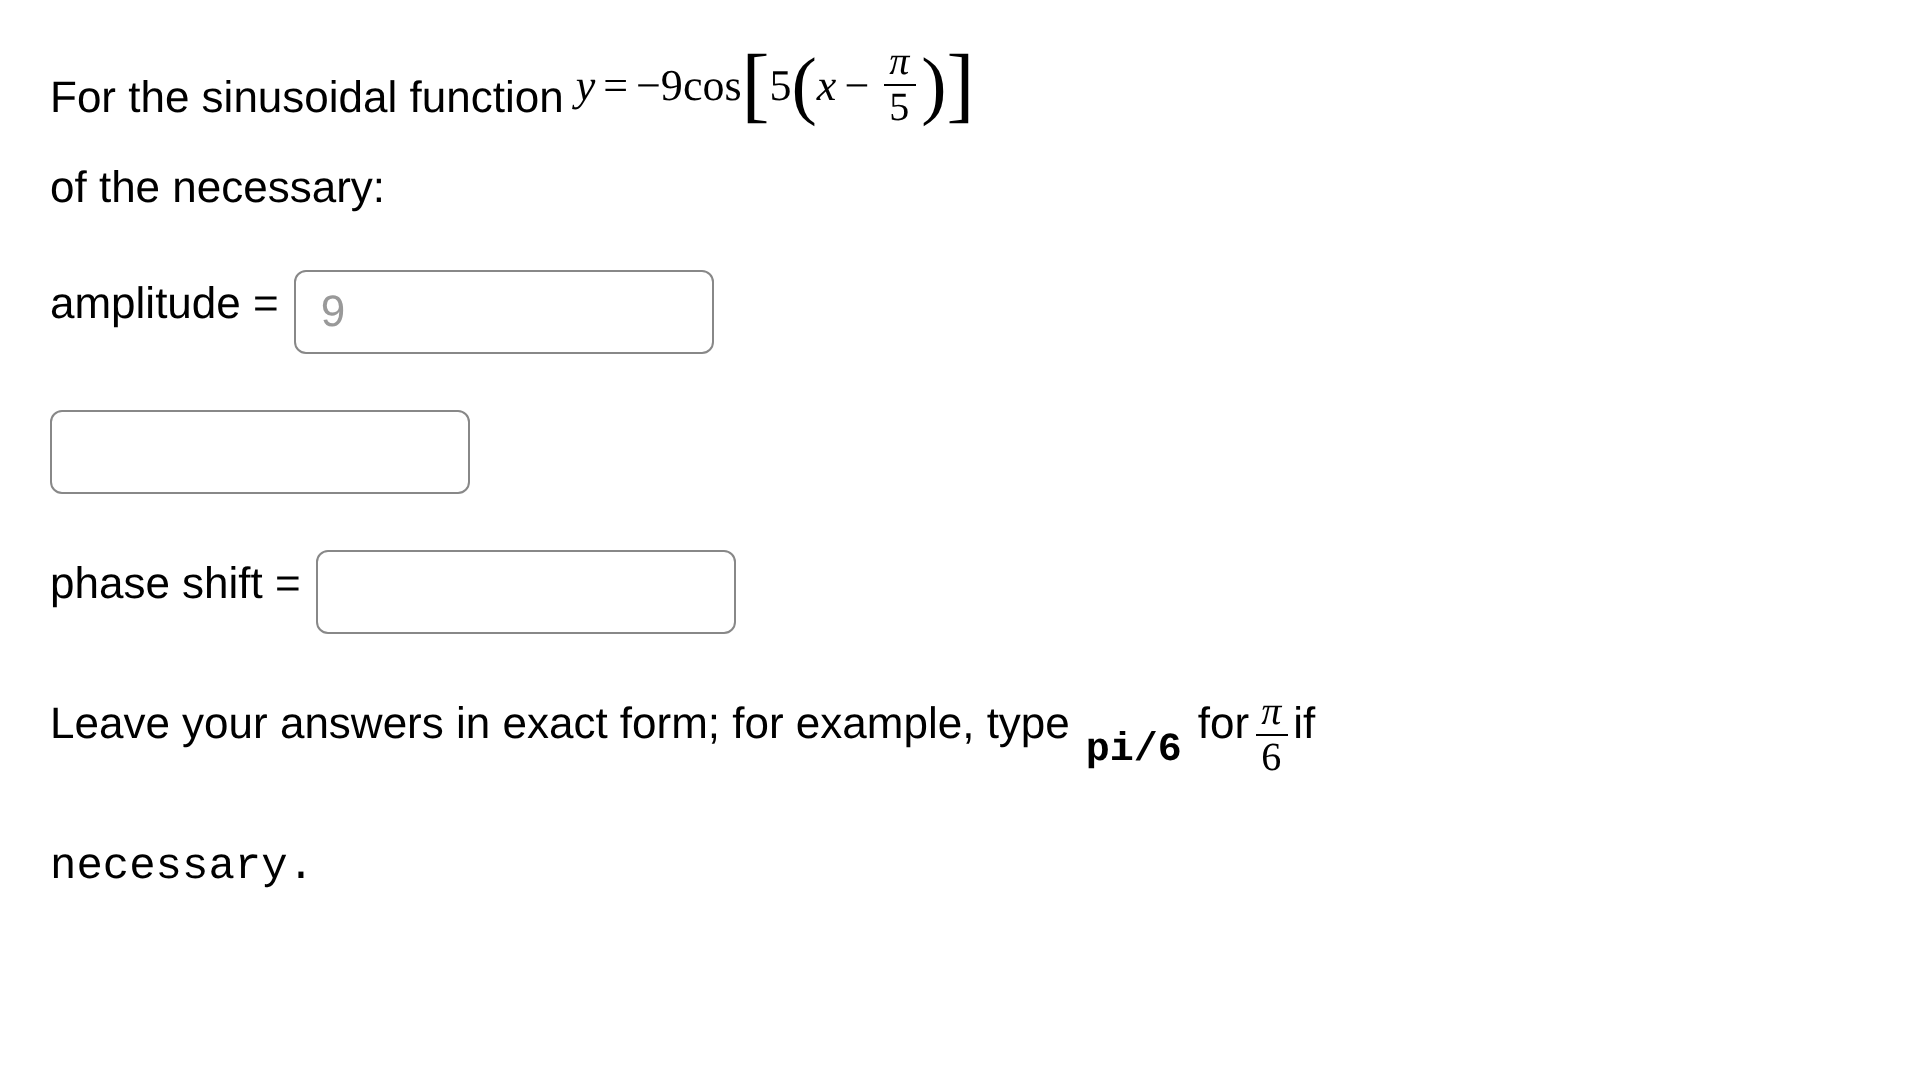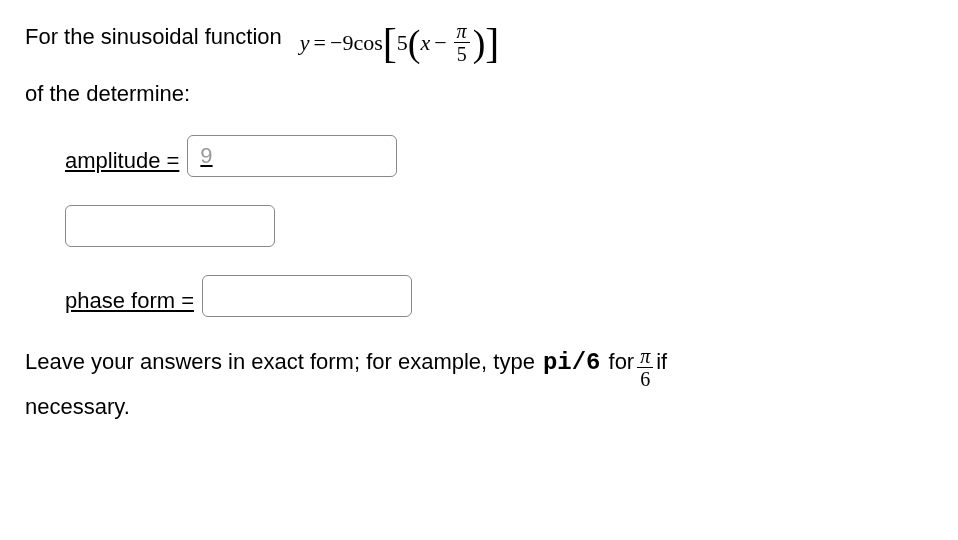--- a/index.html
+++ b/index.html
@@ -11,23 +11,23 @@
       font-family: Arial, Helvetica, sans-serif;
       font-size: 22px;
       color: #000;
       padding: 20px 25px;
       width: 958px;
       height: 540px;
       line-height: 1.5;
     }
     .question-text {
       display: flex;
-      align-items: flex-start;
+      align-items: flex-end;
       flex-wrap: wrap;
-      gap: 12px;
+      gap: 0;
       margin-bottom: 12px;
     }
     .math {
       font-family: 'Times New Roman', Times, serif;
       font-style: italic;
       display: inline-flex;
       align-items: center;
       margin: 0 6px;
     }
     .math .op {
@@ -79,24 +79,22 @@
       padding: 0 3px;
     }
     .pi {
       font-style: italic;
     }
     .subtext {
       margin-bottom: 25px;
     }
     .field-row {
       display: flex;
-      align-items: flex-end;
-      margin-left: 40px;
+      align-items: flex-start;
       margin-bottom: 28px;
-      text-decoration: underline;
     }
     .field-label {
       margin-right: 8px;
     }
     .answer-input {
       border: 1.5px solid #888;
       border-radius: 6px;
       height: 42px;
       width: 210px;
       font-size: 22px;
@@ -106,24 +104,26 @@
     }
     .instruction {
       margin-top: 15px;
       display: flex;
       align-items: flex-start;
       flex-wrap: wrap;
     }
     .code-text {
       font-family: 'Courier New', Courier, monospace;
       font-weight: bold;
-      font-size: 24px;
-      margin: 0 8px;
+      font-size: 20px;
+      margin: 16px 8px;
     }
     .instruction-line2 {
+      margin-top: 10px;
+      font-family: Liberation Mono, monospace;
     }
   </style>
 </head>
 <body>
 
 <div class="question-text">
   <span>For the sinusoidal function </span>
   <span class="math">
     <span>y</span>
     <span class="op">=</span>
@@ -138,33 +138,33 @@
       <span class="frac">
         <span class="fn pi">π</span>
         <span class="fd">5</span>
       </span>
       <span class="big-paren">)</span>
       <span class="big-bracket">]</span>
     </span>
   </span>
 </div>
 
-<div class="subtext">of the determine:</div>
+<div class="subtext">of the necessary:</div>
 
 <div class="field-row">
   <span class="field-label">amplitude =</span>
   <input type="text" class="answer-input" value="9" style="">
 </div>
 
 <div class="field-row">
   <input type="text" class="answer-input" value="" style="">
 </div>
 
 <div class="field-row">
-  <span class="field-label">phase form =</span>
+  <span class="field-label">phase shift =</span>
   <input type="text" class="answer-input" value="" style="">
 </div>
 
 <div class="instruction">
   <span>Leave your answers in exact form; for example, type </span>
   <span class="code-text">pi/6</span>
   <span> for </span>
   <span class="frac">
     <span class="fn pi">π</span>
     <span class="fd">6</span>

